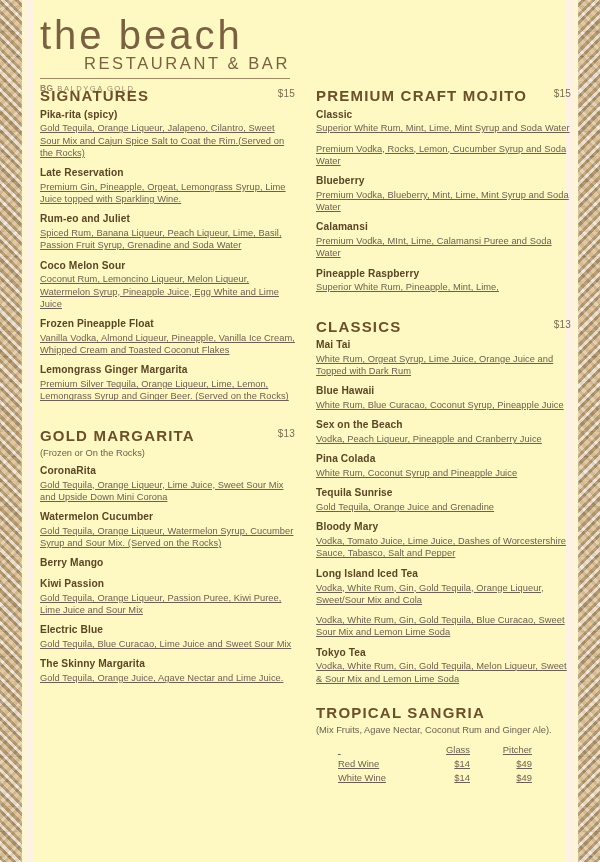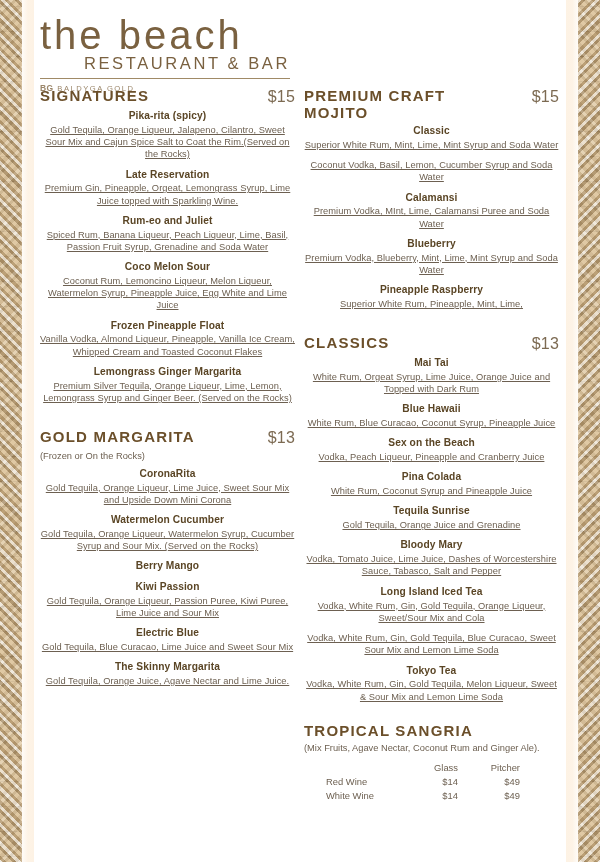--- a/index.html
+++ b/index.html
@@ -2,21 +2,21 @@
 <html><head>
 <meta charset="utf-8">
 <style>
   html,body{margin:0;padding:0;}
   body{
     width:600px;height:862px;overflow:hidden;
     background:#fdf2e4;
     font-family:"Liberation Sans","DejaVu Sans",sans-serif;
     color:#6b5a44;
   }
-  #menu-page{position:relative;width:600px;height:862px;background:#ffffff;overflow:hidden;}
+  #menu-page{position:relative;width:600px;height:862px;background:#fef9c3;overflow:hidden;}
 
   
   .edge{position:absolute;top:0;height:862px;width:22px;}
   .edge.left{left:0;}
   .edge.right{right:0;}
   .weave{
     position:absolute;top:-20px;left:0;width:22px;height:902px;
     background-color:#cdb48b;
     background-image:
       repeating-linear-gradient(45deg,
@@ -74,53 +74,53 @@
   .bg-mark{
     font-size:8.5px;font-weight:700;letter-spacing:.3px;color:#9b866a;
   }
   .logo-group-text{
     font-size:7.6px;letter-spacing:1.5px;color:#9b866a;white-space:nowrap;
   }
 
   
   .col{position:absolute;top:88px;}
   #col-left{left:40px;width:255px;}
-  #col-right{left:304px;width:255px;}
+  #col-right{left:316px;width:255px;}
 
   
   .section{margin-bottom:0;}
   .sec-head{
     display:flex;justify-content:space-between;align-items:flex-start;
     margin-bottom:4px;
     gap:24px;
   }
   .sec-title{
     font-size:15px;font-weight:700;letter-spacing:1.2px;
     color:#6b4f2a;text-transform:uppercase;line-height:1.1;
   }
-  .sec-price{font-size:16px;font-weight:400;color:#7c6a52;letter-spacing:.2px;}
+  .sec-price{font-size:10px;font-weight:400;color:#7c6a52;letter-spacing:.2px;}
   .sec-note{
     font-size:9.3px;color:#6d6051;line-height:1.35;margin:-1px 0 5px 0;
   }
 
   
-  .item{margin-bottom:8px;text-align:center;}
+  .item{margin-bottom:8px;}
   .item-name{
     font-size:10.2px;font-weight:700;color:#5a4525;
     line-height:1.25;margin-bottom:1px;letter-spacing:.1px;
   }
   .item-desc{
     font-size:9.3px;color:#6d6051;line-height:1.32;letter-spacing:.05px;text-decoration:underline;
   }
 
   .sec-gap{height:17px;}
   .sec-gap-sm{height:12px;}
 
   
-  .sangria-table{margin-top:6px;font-size:9.4px;color:#6d6051;}
+  .sangria-table{margin-top:6px;font-size:9.4px;color:#6d6051;text-decoration:underline;}
   .sangria-row{display:flex;line-height:1.5;}
   .sangria-row .lbl{width:96px;padding-left:22px;box-sizing:border-box;}
   .sangria-row .c1{width:58px;text-align:right;}
   .sangria-row .c2{width:62px;text-align:right;}
   .sangria-row.head .lbl{color:transparent;}
   .sangria-row.head .c1,.sangria-row.head .c2{color:#6d6051;}
 </style>
 </head>
 <body>
 
@@ -214,29 +214,29 @@
       <div class="section">
         <div class="sec-head">
           <div class="sec-title">PREMIUM CRAFT MOJITO</div>
           <div class="sec-price">$15</div>
         </div>
         <div class="item">
           <div class="item-name">Classic</div>
           <div class="item-desc">Superior White Rum, Mint, Lime, Mint Syrup and Soda Water</div>
         </div>
         <div class="item">
-          <div class="item-desc">Coconut Vodka, Basil, Lemon, Cucumber Syrup and Soda Water</div>
+          <div class="item-desc">Premium Vodka, Rocks, Lemon, Cucumber Syrup and Soda Water</div>
+        </div>
+        <div class="item">
+          <div class="item-name">Blueberry</div>
+          <div class="item-desc">Premium Vodka, Blueberry, Mint, Lime, Mint Syrup and Soda Water</div>
         </div>
         <div class="item">
           <div class="item-name">Calamansi</div>
           <div class="item-desc">Premium Vodka, MInt, Lime, Calamansi Puree and Soda Water</div>
-        </div>
-        <div class="item">
-          <div class="item-name">Blueberry</div>
-          <div class="item-desc">Premium Vodka, Blueberry, Mint, Lime, Mint Syrup and Soda Water</div>
         </div>
         <div class="item">
           <div class="item-name">Pineapple Raspberry</div>
           <div class="item-desc">Superior White Rum, Pineapple, Mint, Lime,</div>
         </div>
       </div>
       <div class="sec-gap"></div>
       <div class="section">
         <div class="sec-head">
           <div class="sec-title">CLASSICS</div>

